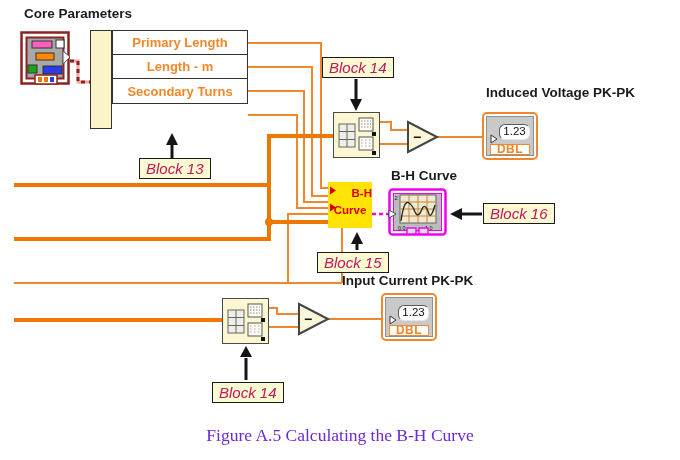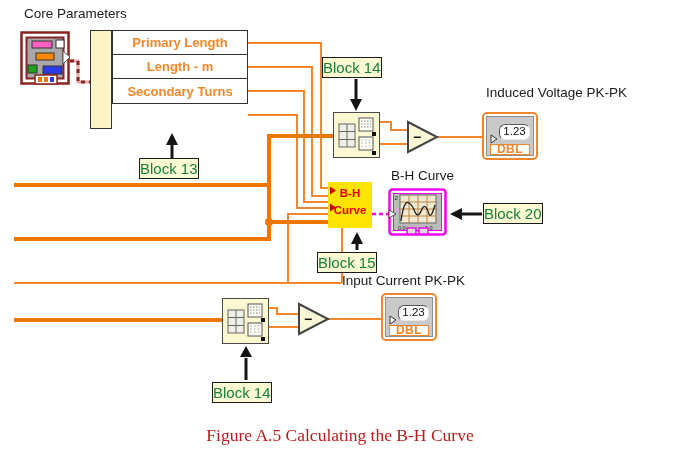--- a/index.html
+++ b/index.html
@@ -3,46 +3,46 @@
 <meta charset="utf-8">
 <style>
   html,body{margin:0;padding:0;background:#fff;}
   .stage{position:relative;width:680px;height:460px;background:#fff;
          font-family:"Liberation Sans",sans-serif;overflow:hidden;}
   .stage *{box-sizing:border-box;}
   svg{display:block;}
   .wires{position:absolute;left:0;top:0;z-index:1;}
 
   
-  .flabel{position:absolute;font-size:13.5px;font-weight:400;color:#1b1b1b;
+  .flabel{position:absolute;font-size:13.5px;font-weight:700;color:#1b1b1b;
           white-space:nowrap;z-index:2;}
 
   
   .note{position:absolute;background:#FCFAD2;border:1.5px solid #1a1a1a;
-        font-size:15px;line-height:19px;padding:0 0;color:#15803d;
-        white-space:nowrap;z-index:3;}
+        font-size:15px;line-height:19px;padding:0 6px;color:#be185d;
+        white-space:nowrap;z-index:3;font-style:italic;}
 
   
   .ubn{position:absolute;left:112px;top:30px;width:136px;background:#fff;
        border:1.5px solid #333;z-index:2;}
   .ubn .row{height:24px;display:flex;align-items:center;justify-content:center;
        font-size:13px;font-weight:600;color:#F0882C;border-bottom:1.5px solid #333;}
   .ubn .row:last-child{border-bottom:none;}
   .bar{position:absolute;left:90px;top:30px;width:22px;height:99px;
        background:#FAF4C8;border:1.5px solid #333;z-index:2;}
 
   
   .fnicon{position:absolute;width:47px;height:46px;background:#FBF7D0;
           border:1.5px solid #4a4a4a;z-index:2;}
 
   
   .bh{position:absolute;left:328px;top:182px;width:44px;height:46px;
       background:#FFE206;z-index:2;color:#DE0000;font-weight:700;
       font-size:11.5px;text-align:center;line-height:13px;}
-  .bh .l1{margin-top:5px;}
+  .bh .l1{margin-top:5px;text-align:right;}
   .bh .l2{margin-top:4px;}
   .bh svg{position:absolute;left:1px;top:0;}
 
   
   .ind{position:absolute;width:56px;height:48px;border:2.5px solid #F2862C;
        border-radius:5px;background:#fff;z-index:2;}
   .ind-inner{position:absolute;left:2px;top:2px;right:2px;bottom:2px;
        background:#C9C9C9;border:1px solid #8f8f8f;}
   .ind-num{position:absolute;left:12px;top:7px;width:31px;height:16px;background:#fff;
        border-top:1.5px solid #5a5a5a;border-left:1.5px solid #5a5a5a;
@@ -50,21 +50,21 @@
        font-size:11.5px;line-height:13px;text-align:center;color:#111;border-radius:6px;}
   .ind-tri{position:absolute;left:3px;top:17px;}
   .ind-dbl{position:absolute;left:50%;transform:translateX(-50%);bottom:0px;
        background:#fff;border:1.6px solid #F2862C;color:#F2862C;font-size:12px;
        font-weight:700;line-height:9px;padding:0 6px;letter-spacing:.5px;}
 
   
   .icon-abs{position:absolute;z-index:2;}
 
   .caption{position:absolute;left:0;top:425px;width:680px;text-align:center;
-       font-family:"Liberation Serif",serif;font-size:17.5px;color:#b91c1c;z-index:2;}
+       font-family:"Liberation Serif",serif;font-size:17.5px;color:#6d28d9;z-index:2;}
 </style>
 </head>
 <body>
 
 <div class="stage">
 
   <svg class="wires" width="680" height="460" viewBox="0 0 680 460">
 
     <g stroke="#F2862C" stroke-width="2" fill="none">
       <path d="M248 43 H321 V188 H329"></path>
@@ -242,18 +242,18 @@
         <polygon points="1,1 7,5 1,9" fill="#fff" stroke="#333"></polygon>
       </svg>
       <div class="ind-num">1.23</div>
       <div class="ind-dbl">DBL</div>
     </div>
   </div>
 
   <div class="note" style="left:139px;top:158px">Block 13</div>
   <div class="note" style="left:322px;top:57px">Block 14</div>
   <div class="note" style="left:317px;top:252px">Block 15</div>
-  <div class="note" style="left:483px;top:203px">Block 20</div>
+  <div class="note" style="left:483px;top:203px">Block 16</div>
   <div class="note" style="left:212px;top:382px">Block 14</div>
 
   <div class="caption">Figure A.5 Calculating the B-H Curve</div>
 
 </div>
 
 </body></html>

